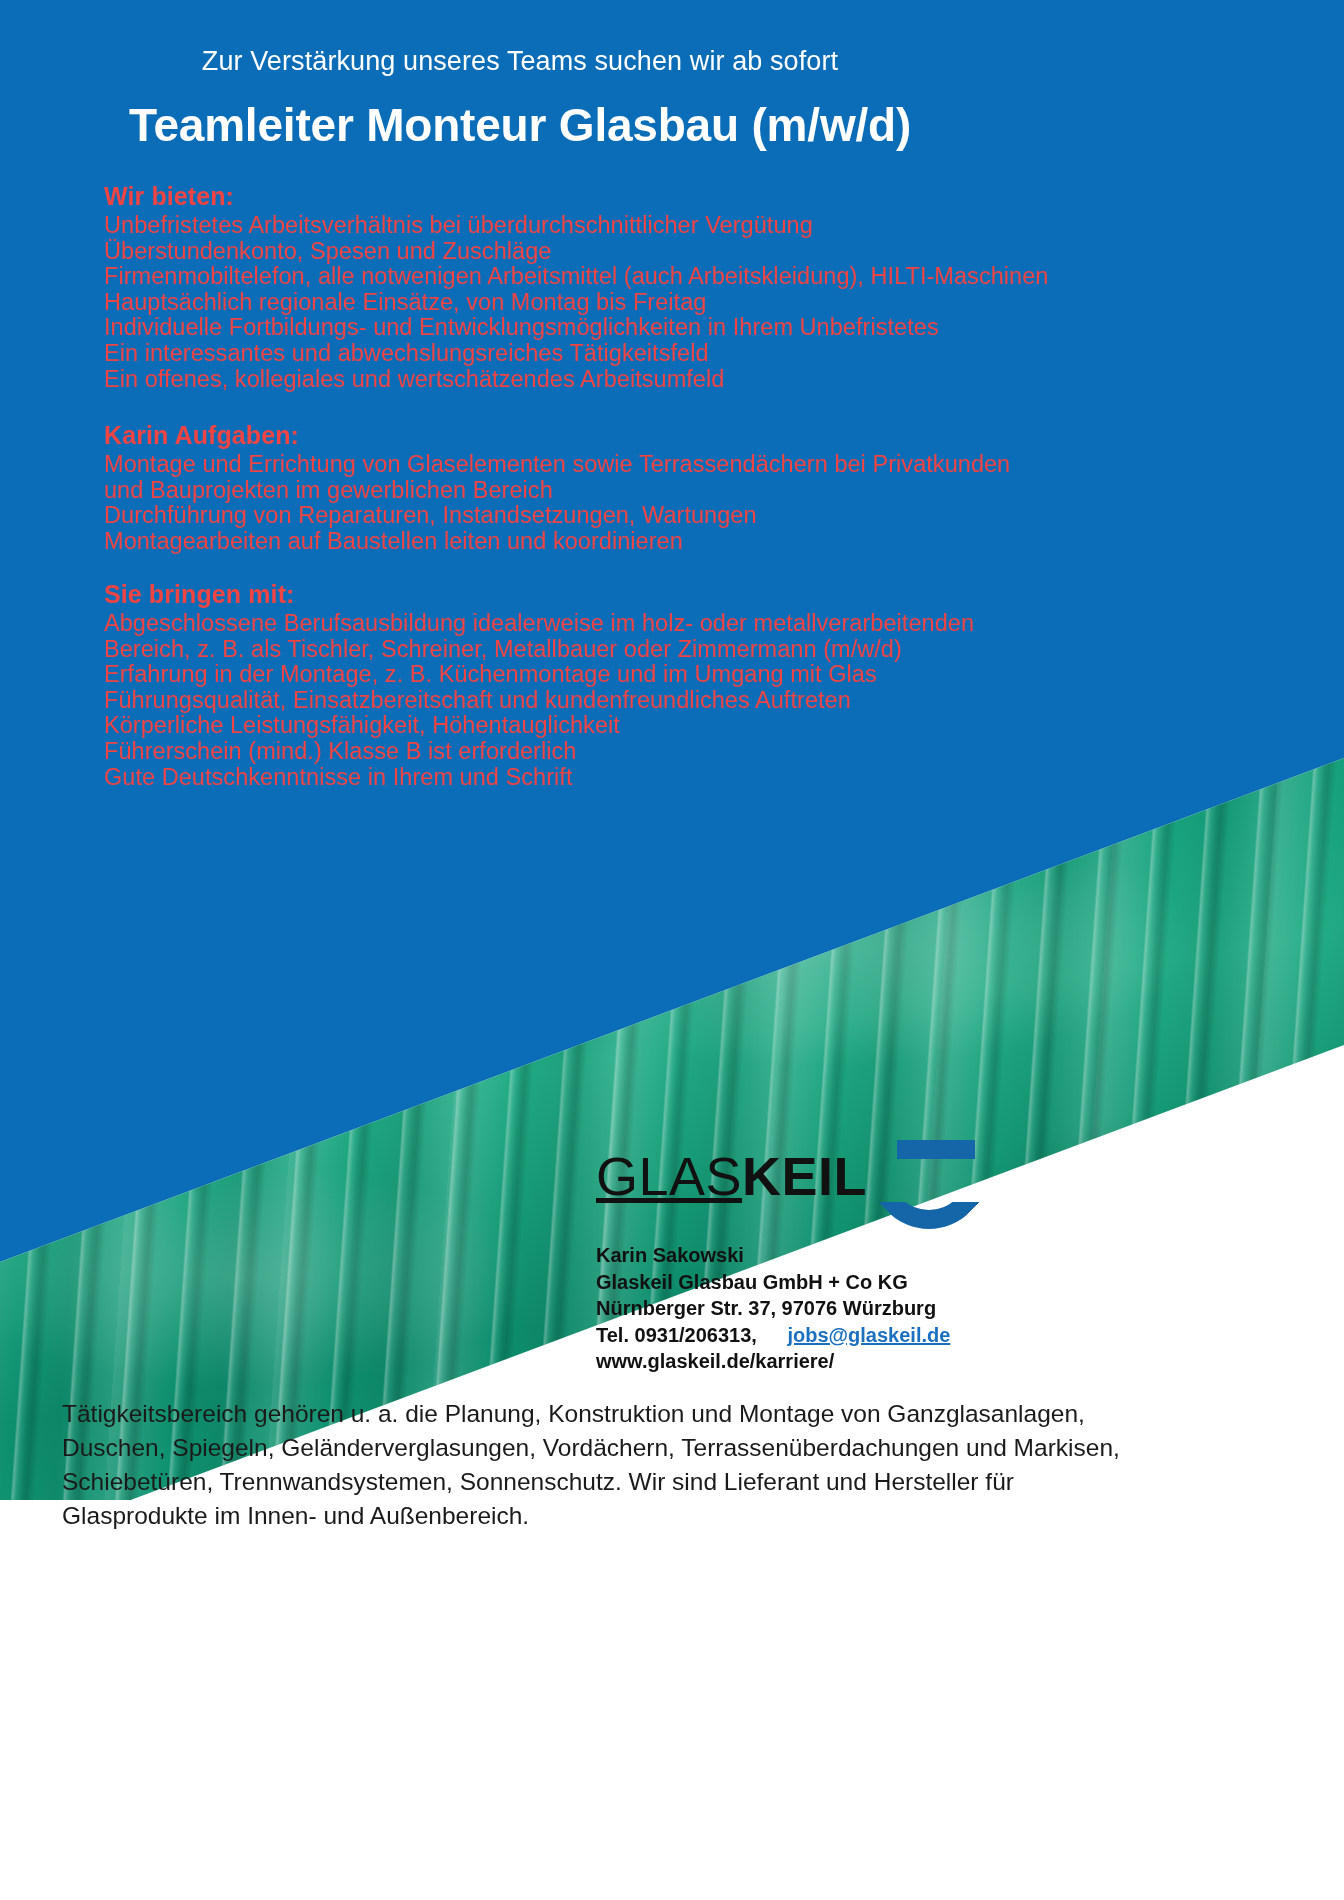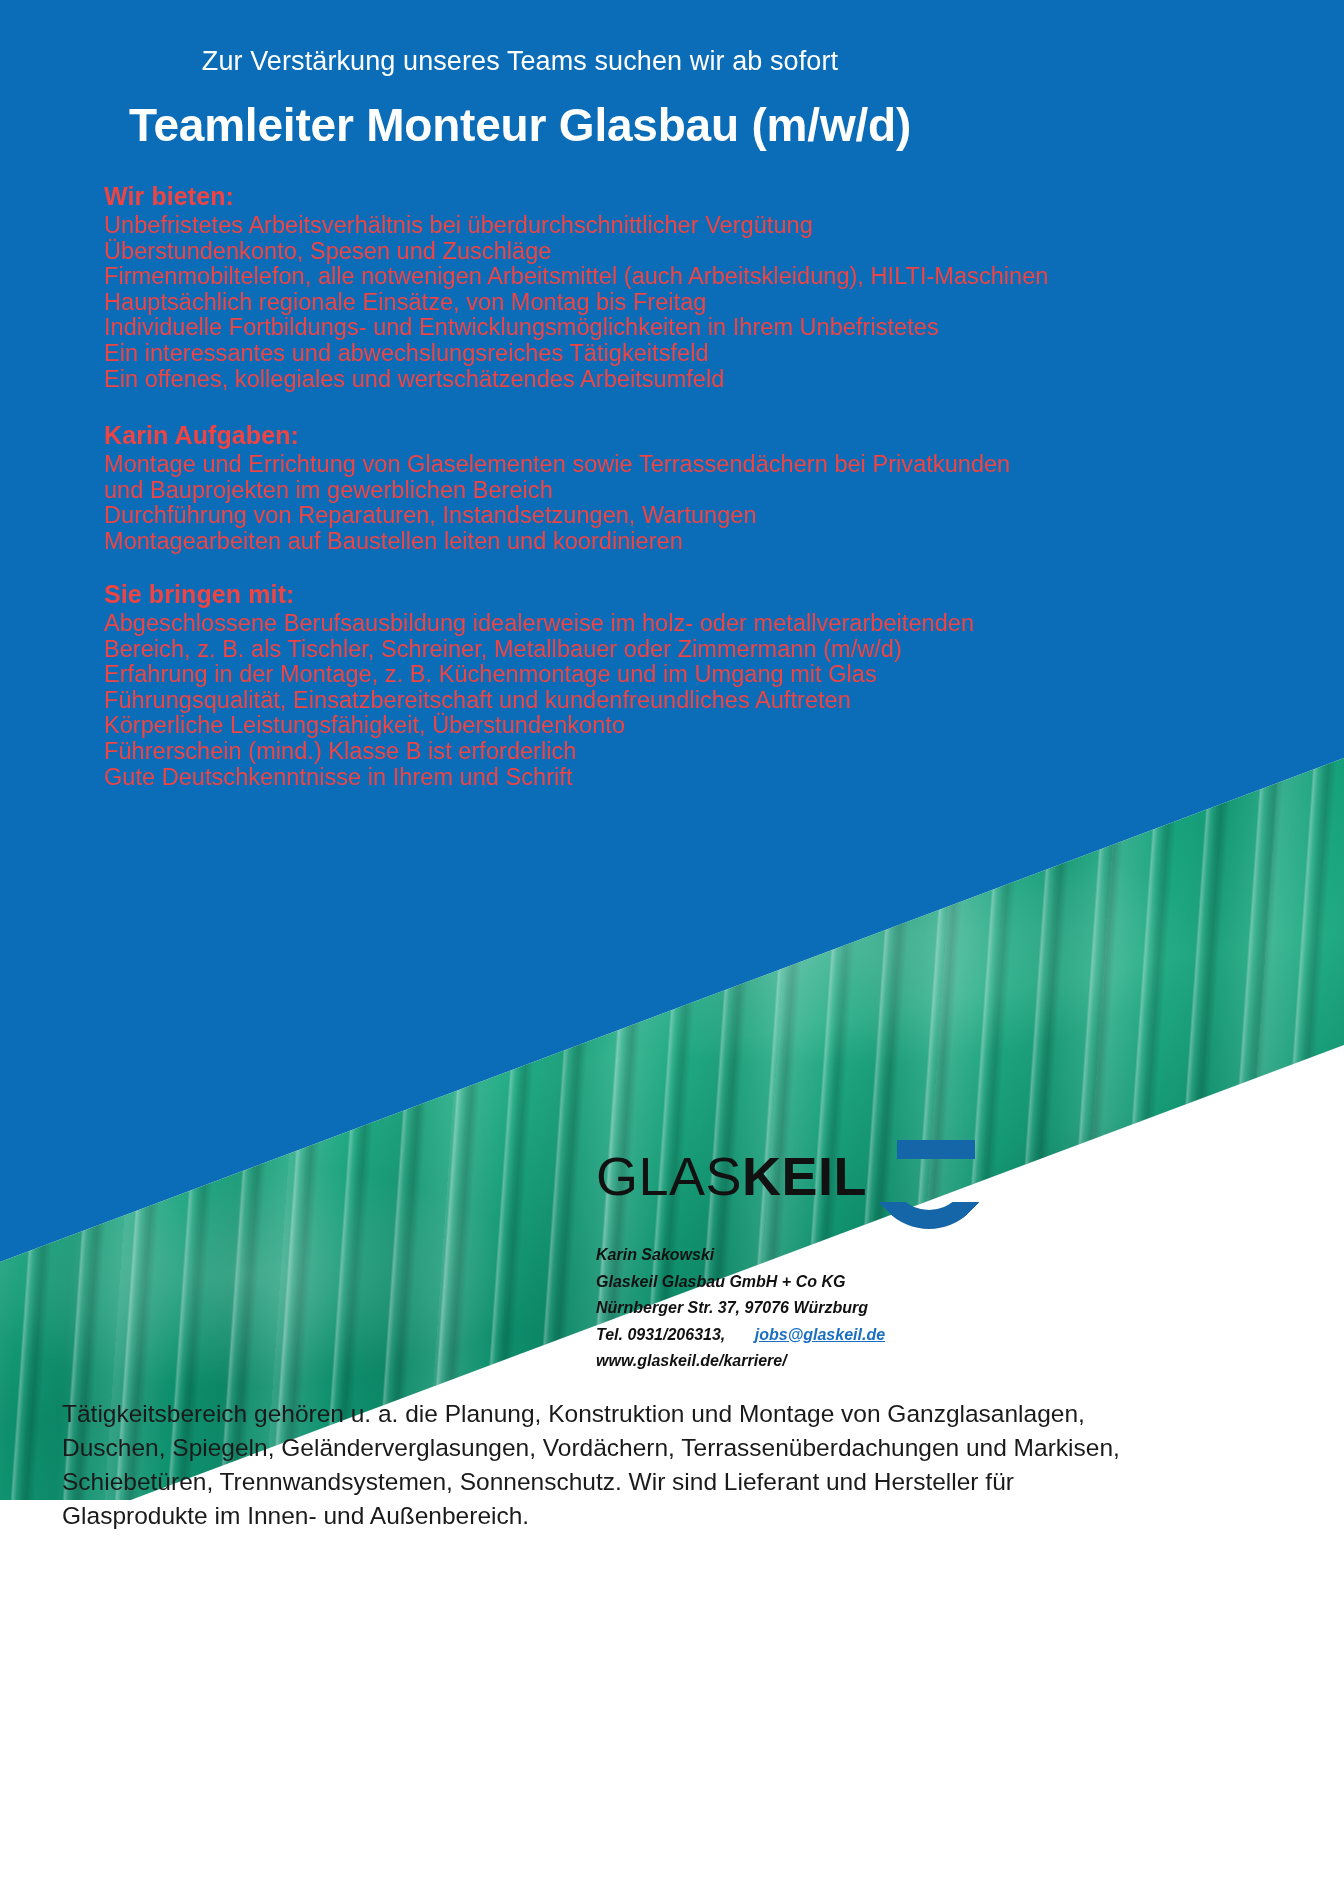--- a/index.html
+++ b/index.html
@@ -141,21 +141,21 @@
     align-items: center;
     gap: 24px;
   }
   .logo-word {
     font-size: 54px;
     line-height: 1;
     color: #111111;
     letter-spacing: 0.5px;
     white-space: nowrap;
   }
-  .logo-word .glas { font-weight: 400; }
+  .logo-word .glas { font-weight: 400; text-decoration: underline; }
   .logo-word .keil { font-weight: bold; }
 
   .logo-mark {
     width: 84px;
     height: 76px;
     position: relative;
     flex: 0 0 auto;
   }
   .logo-mark .bar {
     position: absolute;
@@ -178,24 +178,23 @@
     transform: rotate(-45deg);
     box-sizing: border-box;
   }
 
   .contact {
     position: absolute;
     z-index: 6;
     left: 596px;
     top: 1242px;
     color: #111111;
-    font-size: 16px;
+    font-size: 20px;
     line-height: 26.5px;
     font-weight: bold;
-    font-style: italic;
   }
   .contact .line { white-space: nowrap; }
   .contact a {
     color: #1b6fc0;
     text-decoration: underline;
     margin-left: 25px;
   }
 
   
   .footer {
@@ -246,21 +245,21 @@
       </ul>
     </div>
 
     <div class="block block-skills">
       <h3>Sie bringen mit:</h3>
       <ul>
         <li>Abgeschlossene Berufsausbildung idealerweise im holz- oder metallverarbeitenden</li>
         <li>Bereich, z. B. als Tischler, Schreiner, Metallbauer oder Zimmermann (m/w/d)</li>
         <li>Erfahrung in der Montage, z. B. Küchenmontage und im Umgang mit Glas</li>
         <li>Führungsqualität, Einsatzbereitschaft und kundenfreundliches Auftreten</li>
-        <li>Körperliche Leistungsfähigkeit, Überstundenkonto</li>
+        <li>Körperliche Leistungsfähigkeit, Höhentauglichkeit</li>
         <li>Führerschein (mind.) Klasse B ist erforderlich</li>
         <li>Gute Deutschkenntnisse in Ihrem und Schrift</li>
       </ul>
     </div>
   </div>
 
   <div class="logo-wrap">
     <div class="logo-word">
       <span class="glas">GLAS</span><span class="keil">KEIL</span>
     </div>

